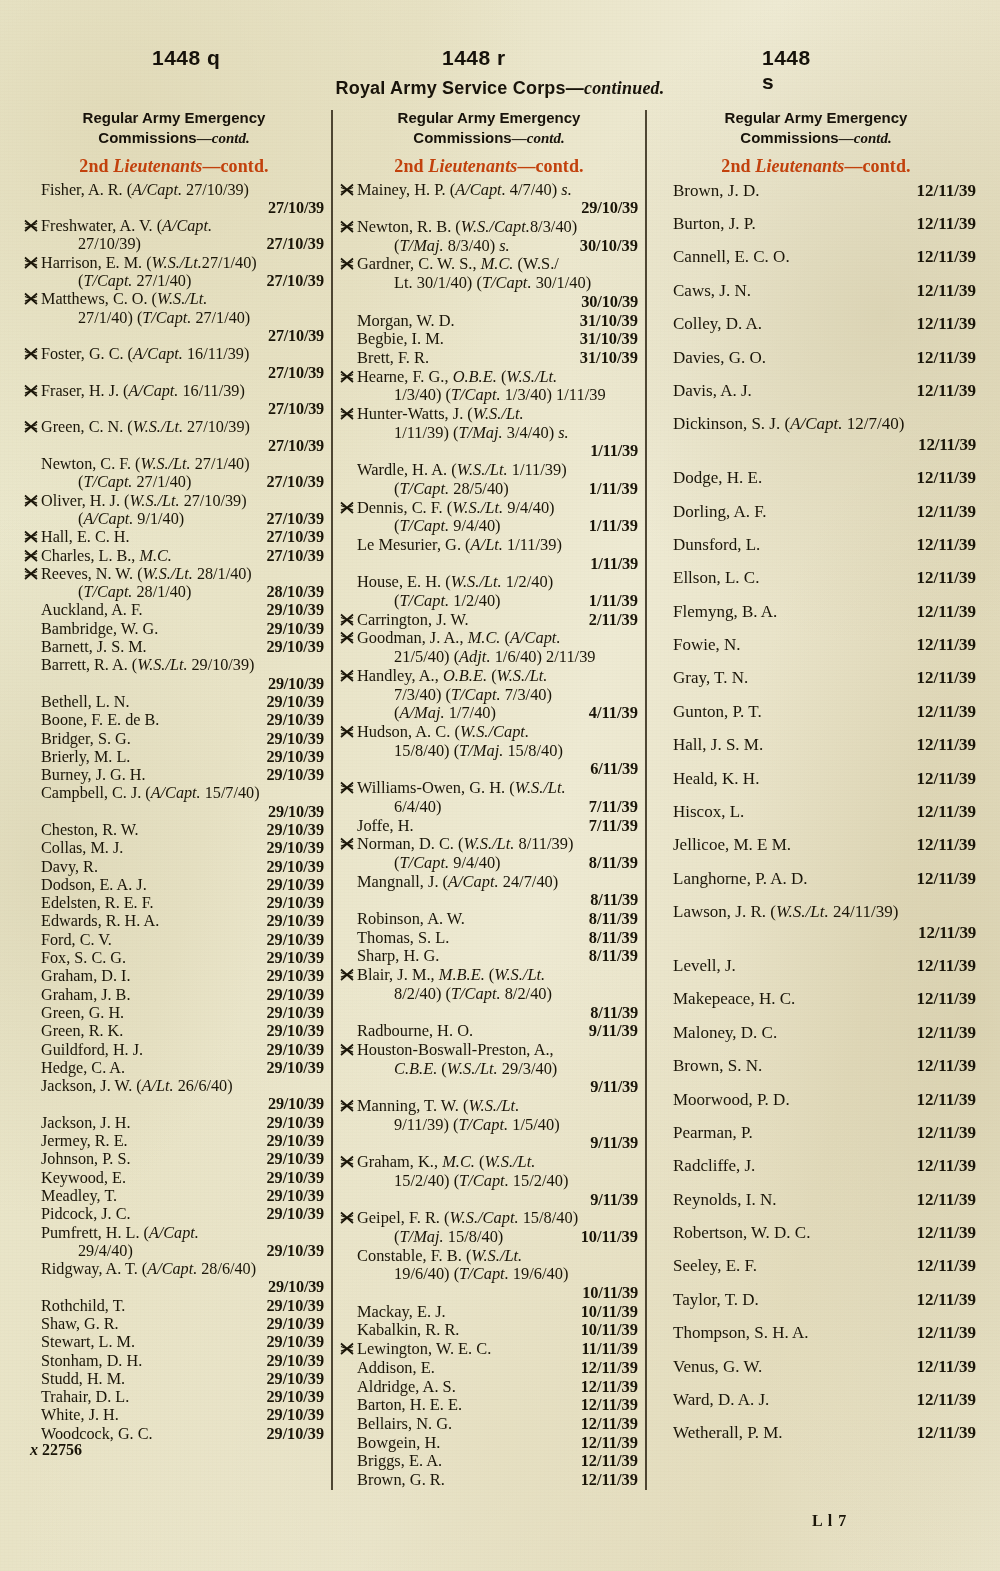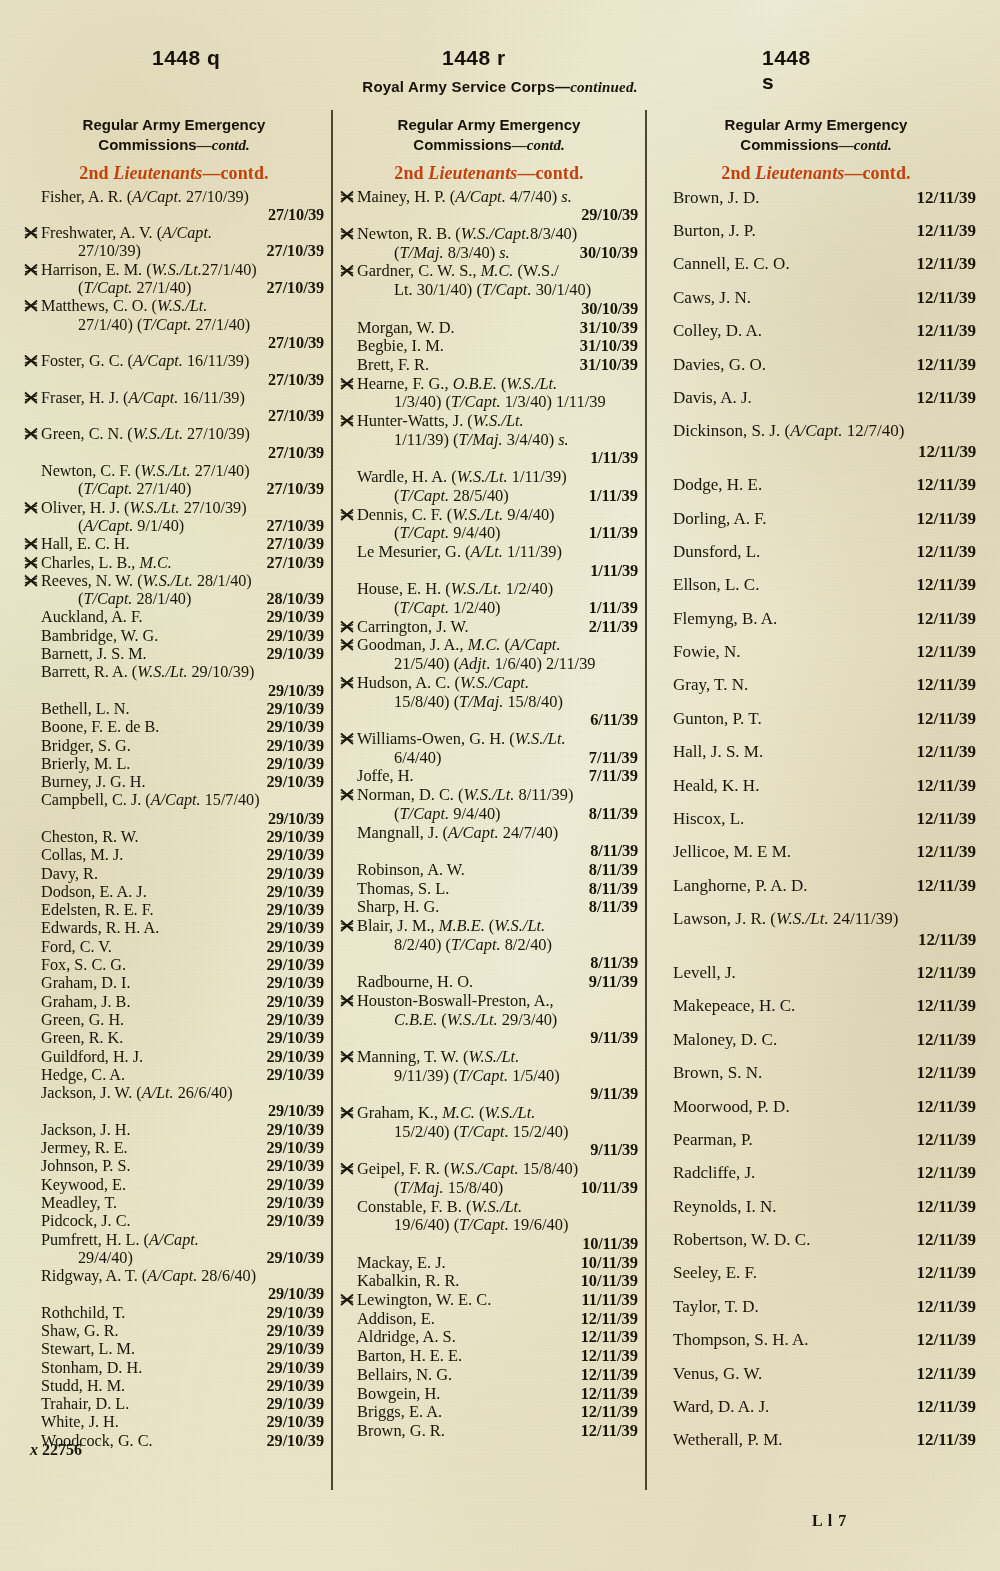--- a/index.html
+++ b/index.html
@@ -36,42 +36,41 @@
   .folio{
     position:absolute;font-family:"Liberation Sans", sans-serif;
     font-weight:bold;font-size:21px;letter-spacing:.5px;color:#16120a;
   }
   .folio.q{left:152px;}
   .folio.r{left:442px;}
   .folio.s{left:762px;}
 
   .corpshead{
     position:absolute;top:78px;left:0;width:1000px;text-align:center;
-    font-family:"Liberation Sans", sans-serif;font-weight:bold;font-size:15px;
+    font-family:"Liberation Sans", sans-serif;font-weight:bold;font-size:18px;
     letter-spacing:.2px;color:#18130a;
   }
   .corpshead i{font-family:"Liberation Serif", serif;font-style:italic;font-weight:bold;}
 
   
   .rule{position:absolute;width:2px;background:#2c2312;opacity:.82;}
   .rule.a{left:331px;top:110px;height:1380px;}
   .rule.b{left:645px;top:110px;height:1380px;}
 
   
   .col{position:absolute;top:108px;}
   .col1{left:24px;width:300px;}
   .col2{left:340px;width:298px;}
   .col3{left:656px;width:320px;}
 
   .colhead{
     text-align:center;
     font-family:"Liberation Sans", sans-serif;
     font-weight:bold;font-size:15px;line-height:1.32;color:#17120a;
     margin-bottom:7px;
-    margin-top:7px;
   }
   .colhead i{font-family:"Liberation Serif", serif;font-style:italic;font-weight:bold;font-size:15px;}
 
   .subhead{
     text-align:center;font-size:18px;font-weight:bold;color:#c2410c;
     margin-bottom:4px;letter-spacing:.1px;
   }
   .subhead .it{font-style:italic;}
 
   
@@ -637,20 +636,34 @@
           <div>Goodman, J. A., <span class="it">M.C.</span> (<span class="it">A/Capt.</span></div>
           <div class="cont">21/5/40) (<span class="it">Adjt.</span> 1/6/40) 2/11/39</div>
         </div>
         <div class="e">
           <span class="mk">
             <svg width="15" height="14" viewBox="0 0 15 14" aria-hidden="true">
               <path d="M1 1.5 L13 12 M13 1.5 L1 12" stroke="#1b1609" stroke-width="1.7" fill="none"></path>
               <path d="M1 4.5 L13 9.2 M13 4.5 L1 9.2" stroke="#1b1609" stroke-width="1.3" fill="none"></path>
             </svg>
           </span>
+          <div>Handley,  A.,  <span class="it">O.B.E.</span>  (<span class="it">W.S./Lt.</span></div>
+          <div class="cont">7/3/40)  (<span class="it">T/Capt.</span>  7/3/40)</div>
+          <div class="cont row">
+            <span class="nm">(<span class="it">A/Maj.</span> 1/7/40)</span>
+            <span class="b">4/11/39</span>
+          </div>
+        </div>
+        <div class="e">
+          <span class="mk">
+            <svg width="15" height="14" viewBox="0 0 15 14" aria-hidden="true">
+              <path d="M1 1.5 L13 12 M13 1.5 L1 12" stroke="#1b1609" stroke-width="1.7" fill="none"></path>
+              <path d="M1 4.5 L13 9.2 M13 4.5 L1 9.2" stroke="#1b1609" stroke-width="1.3" fill="none"></path>
+            </svg>
+          </span>
           <div>Hudson,     A.    C.    (<span class="it">W.S./Capt.</span></div>
           <div class="cont">15/8/40) (<span class="it">T/Maj.</span> 15/8/40)</div>
           <div class="contr b">6/11/39</div>
         </div>
         <div class="e">
           <span class="mk">
             <svg width="15" height="14" viewBox="0 0 15 14" aria-hidden="true">
               <path d="M1 1.5 L13 12 M13 1.5 L1 12" stroke="#1b1609" stroke-width="1.7" fill="none"></path>
               <path d="M1 4.5 L13 9.2 M13 4.5 L1 9.2" stroke="#1b1609" stroke-width="1.3" fill="none"></path>
             </svg>

